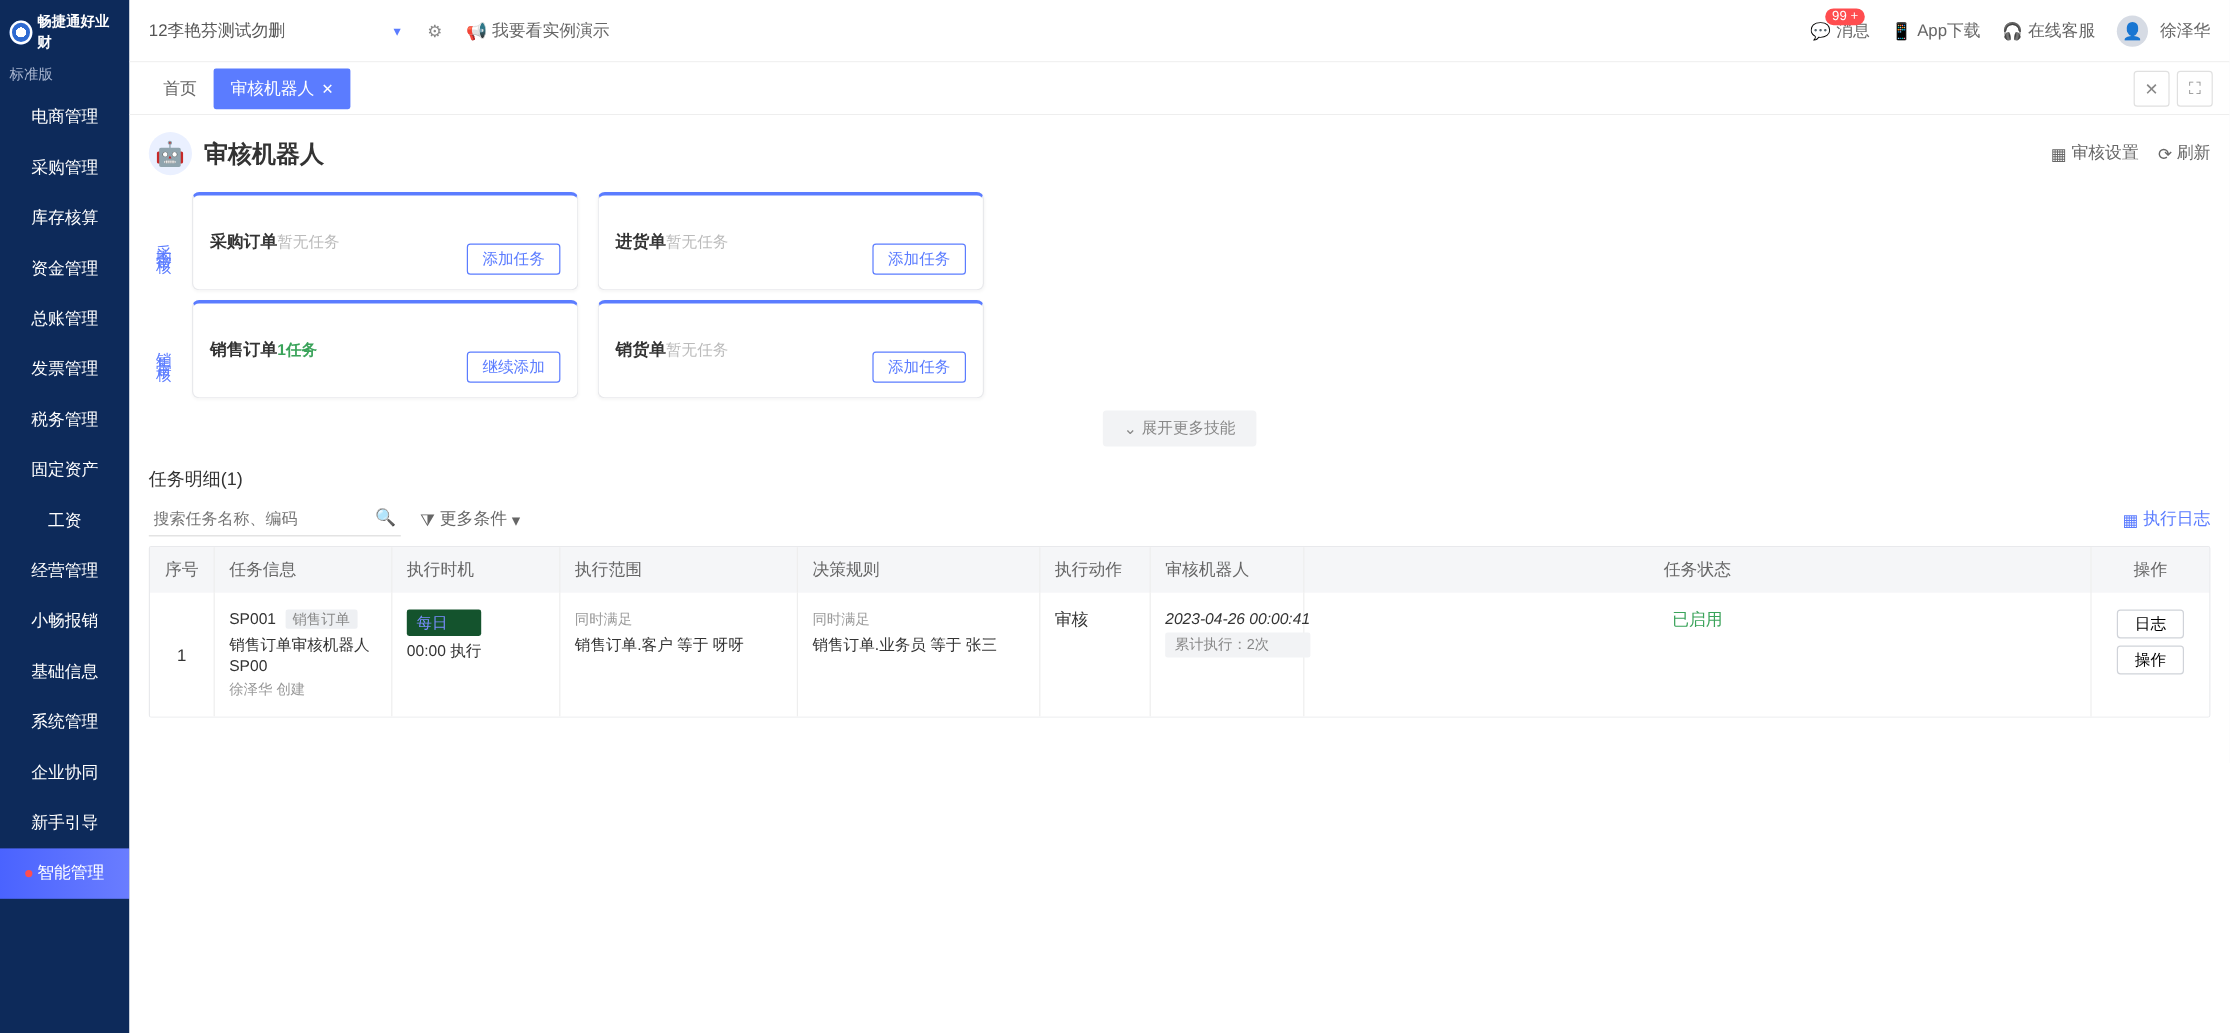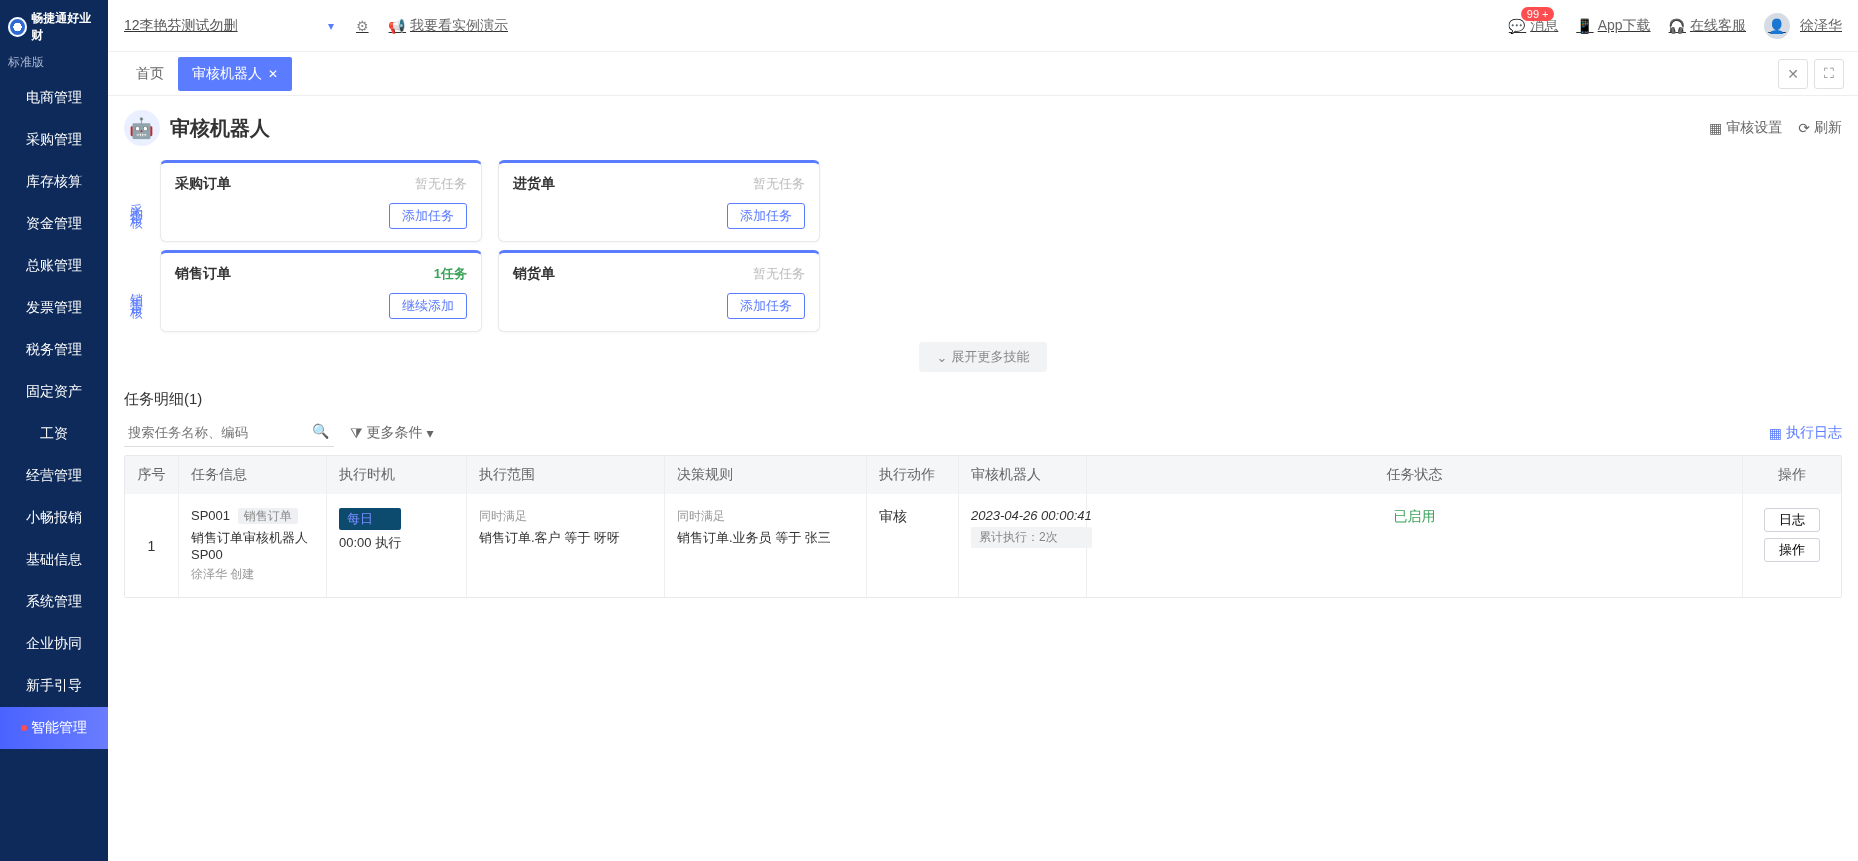--- a/index.html
+++ b/index.html
@@ -15,21 +15,21 @@
 .edition { font-size: 12px; color: #a8b5cf; padding: 0 8px 6px; }
 .sidebar-nav { flex: 1; overflow: hidden; }
 .side-item { padding: 12px 0; text-align: center; font-size: 14px; cursor: pointer; display: flex; align-items: center; justify-content: center; gap: 4px; }
 .side-item.active { background: linear-gradient(90deg,#4a63ff,#6a7dff); }
 .red-dot { width:6px;height:6px;background:#ff4d4f;border-radius:50%; }
 
 
 .main { flex: 1; display: flex; flex-direction: column; background: #fff; }
 
 
-.header { height: 52px; display: flex; align-items: center; padding: 0 16px; border-bottom: 1px solid #eee; background: #fff; text-decoration: underline; }
+.header { height: 52px; display: flex; align-items: center; padding: 0 16px; border-bottom: 1px solid #eee; background: #fff; }
 .dropdown-box { display: flex; align-items: center; gap: 8px; color: #555; min-width: 220px; position: relative; padding-right: 30px; }
 .chevron { color: #5b7cff; font-size: 12px; }
 .set-icon { color: #888; margin: 0 12px; }
 .demo-link { display: flex; align-items: center; gap: 4px; color: #666; margin-left: 8px; }
 .header-spacer { flex: 1; }
 .hdr-item { display: flex; align-items: center; gap: 4px; color: #666; margin-left: 18px; position: relative; cursor: pointer; }
 .badge { position: absolute; top: -10px; left: 12px; background: #ff4d4f; color: #fff; font-size: 11px; border-radius: 10px; padding: 1px 6px; }
 .avatar { width: 26px; height: 26px; background: #d6dbe4; border-radius: 50%; margin-right: 6px; display:flex;align-items:center;justify-content:center;color:#fff;font-size:14px; }
 
 
@@ -45,21 +45,21 @@
 .page-header { display: flex; align-items: center; margin-bottom: 14px; }
 .robot-icon { width: 36px; height: 36px; border-radius: 50%; background: #eaf0ff; display:flex;align-items:center;justify-content:center; margin-right: 10px; font-size:20px; }
 .page-title { font-size: 20px; font-weight: 600; }
 .page-header-actions { margin-left: auto; display: flex; gap: 16px; color: #666; }
 .link-btn { display: flex; align-items: center; gap: 4px; cursor: pointer; }
 
 
 .cards-wrap { display: flex; gap: 12px; margin-bottom: 8px; }
 .row-label { width: 24px; color: #5b7cff; font-size: 13px; writing-mode: vertical-rl; text-align: center; letter-spacing: 4px; display:flex;align-items:center;justify-content:center; }
 .card-row { display: flex; gap: 16px; }
-.card { width: 322px; height: 82px; background: #fff; border: 1px solid #e8e9ec; border-radius: 6px; border-top: 3px solid #5b7cff; padding: 12px 14px; display: flex; flex-direction: column; justify-content: space-between; box-shadow: 0 1px 3px rgba(0,0,0,0.04); }
+.card { width: 322px; height: 82px; background: #fff; border: 1px solid #e8e9ec; border-radius: 6px; border-top: 3px solid #5b7cff; padding: 12px 14px; display: flex; flex-direction: row; justify-content: space-between; box-shadow: 0 1px 3px rgba(0,0,0,0.04); }
 .card-head { display: flex; justify-content: space-between; align-items: center; }
 .card-title { font-weight: 600; }
 .card-status { color: #bbb; font-size: 13px; }
 .card-status.green { color: #3aa35a; font-weight: 600; }
 .card-action { align-self: flex-end; }
 .ghost-btn { border: 1px solid #5b7cff; color: #5b7cff; background: #fff; padding: 3px 12px; border-radius: 3px; font-size: 13px; cursor: pointer; }
 
 .expand-more { text-align: center; margin-top: 10px; }
 .expand-pill { display: inline-flex; align-items: center; gap: 4px; background: #f2f3f5; padding: 6px 18px; border-radius: 3px; color: #888; cursor: pointer; font-size: 13px; }
 
@@ -85,21 +85,21 @@
 .col-rule { width: 202px; }
 .col-action { width: 92px; }
 .col-lasttime { width: 128px; }
 .col-status { flex: 1; justify-content: center; }
 .col-ops { width: 98px; justify-content: center; }
 .table-row { display: flex; background: #fff; }
 .td { align-items: flex-start; padding: 14px 12px; }
 .cell-stack { display: flex; flex-direction: column; gap: 4px; font-size: 13px; }
 .tag { background: #eef0f3; color: #888; padding: 1px 6px; border-radius: 2px; margin-left: 4px; font-size:12px; }
 .sub { color: #999; font-size: 12px; }
-.daily-tag { background: #0c4a6e; color: #7a8cff; padding: 2px 8px; border-radius: 2px; font-size: 13px; display:inline-block; }
+.daily-tag { background: #14532d; color: #7a8cff; padding: 2px 8px; border-radius: 2px; font-size: 13px; display:inline-block; }
 .exec-count-pill { background:#f2f3f5;color:#888;padding:2px 8px;border-radius:2px;font-size:12px; }
 .status-green { color: #3aa35a; }
 .mini-btn { border:1px solid #d0d3d9;background:#fff;padding:2px 14px;border-radius:3px;font-size:13px;cursor:pointer; }
 .ops-stack { display: flex; flex-direction: column; gap: 6px; align-items:flex-end; }
 </style>
 </head>
 <body>
 
 <div class="app">
 

